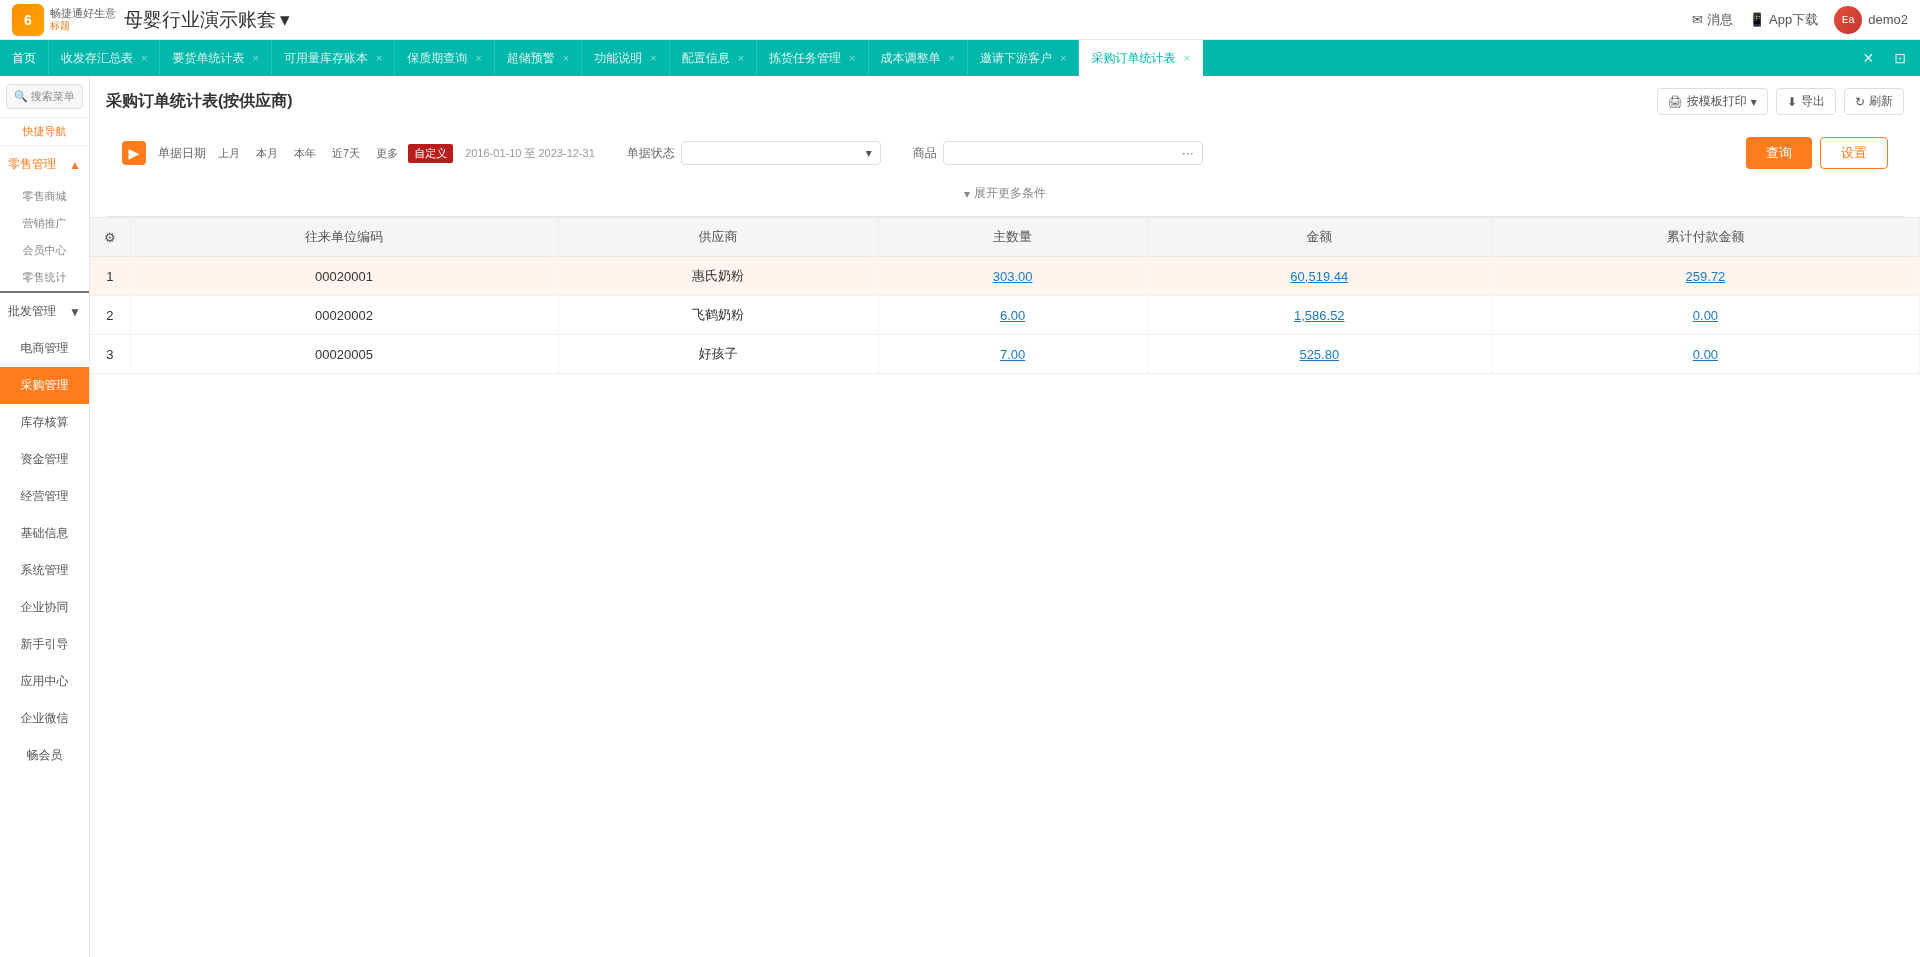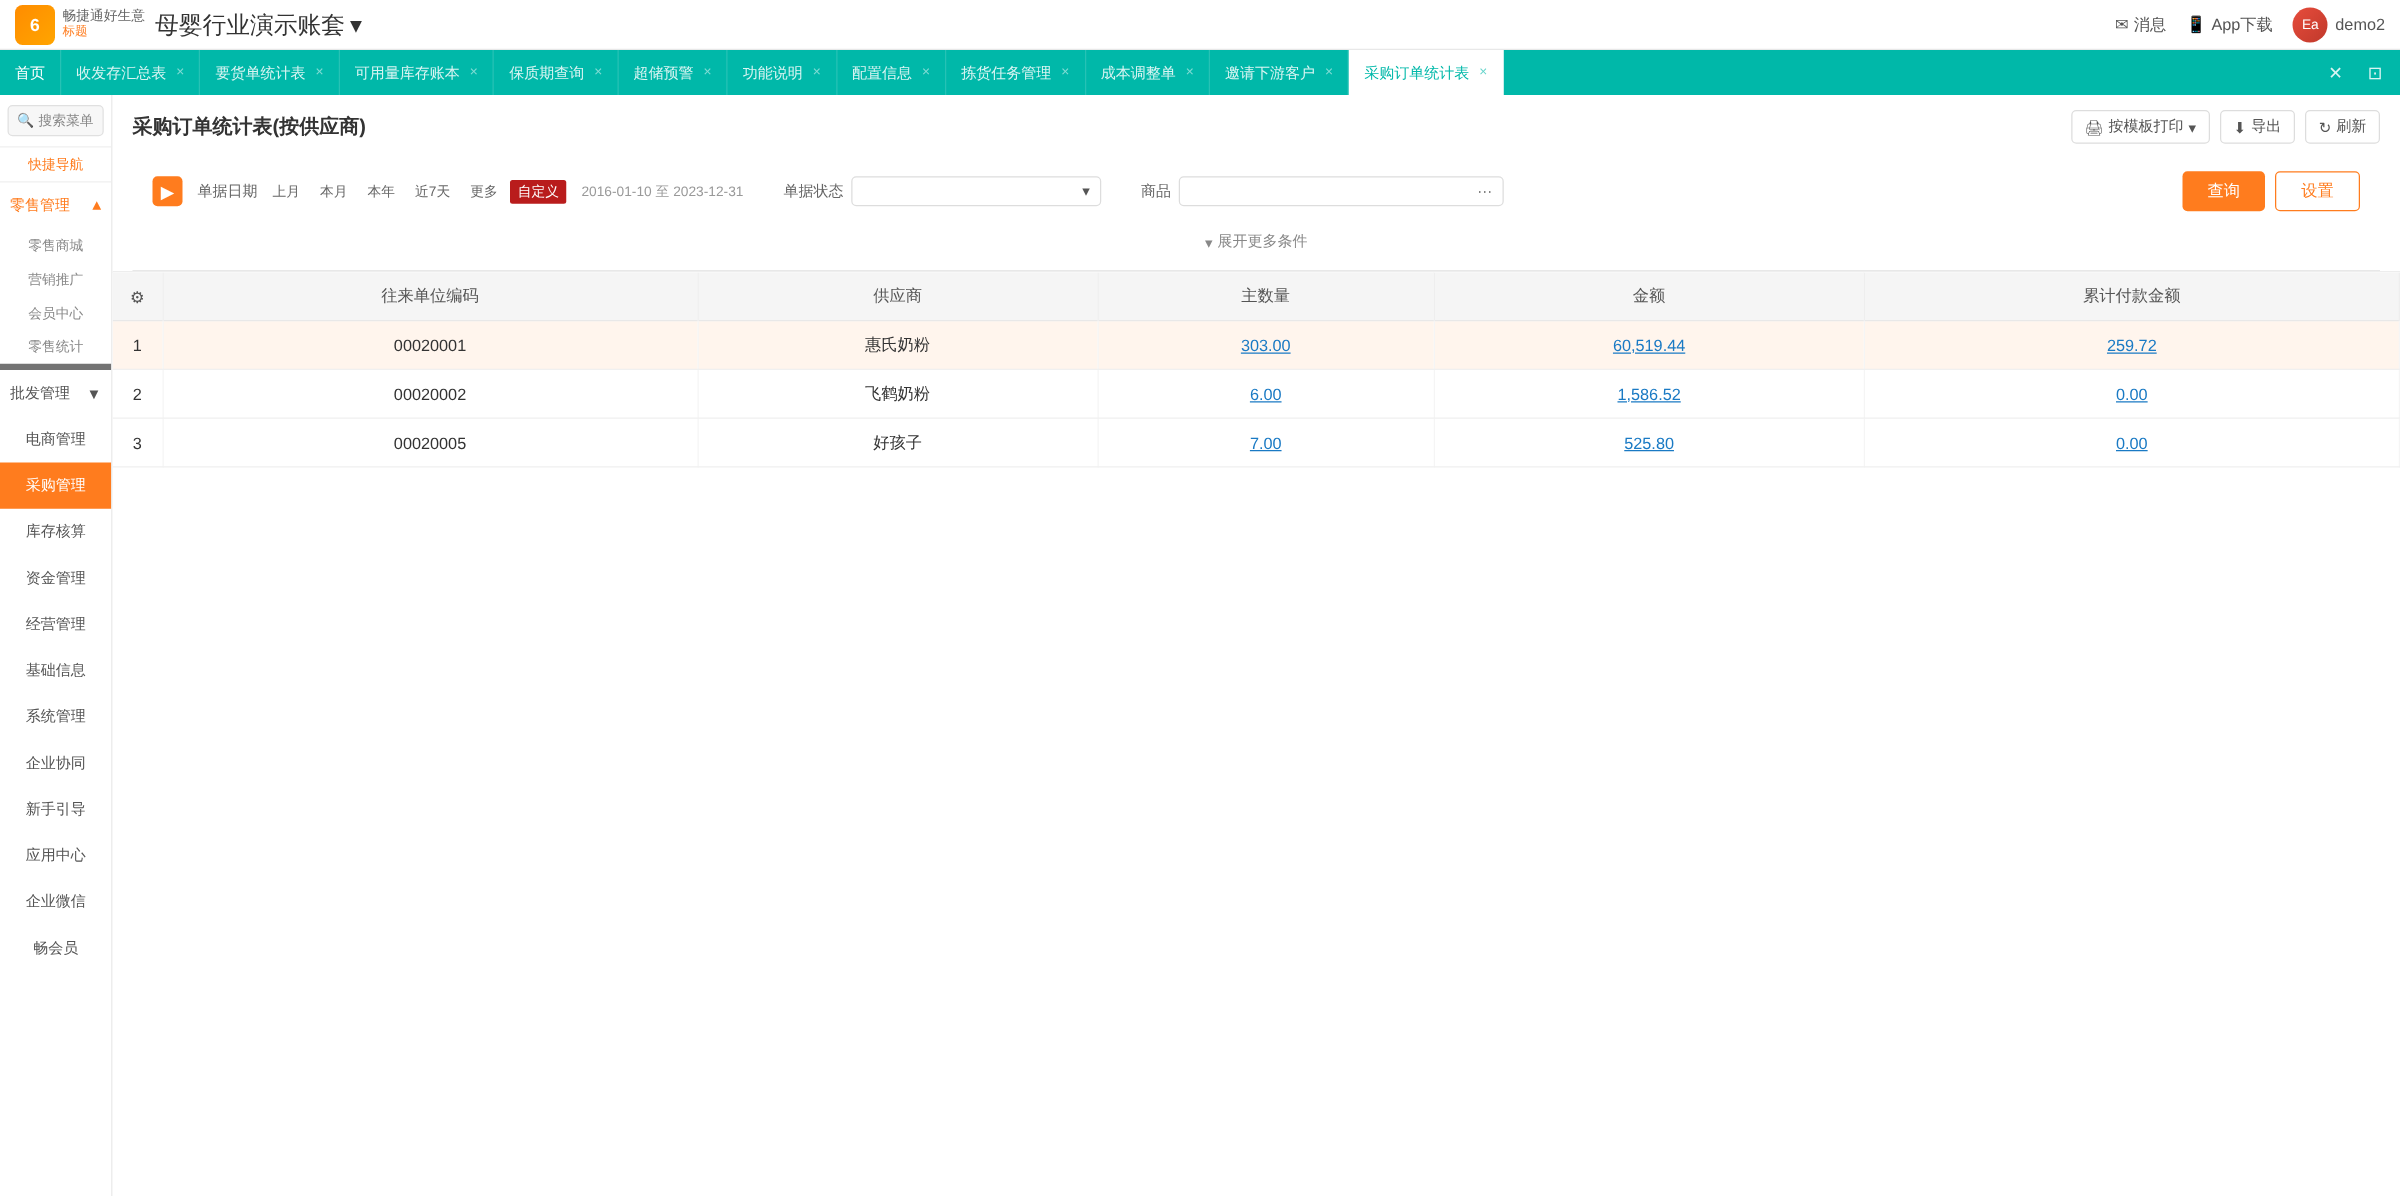--- a/index.html
+++ b/index.html
@@ -7,40 +7,40 @@
 
     
     .top-bar { height: 40px; background: #fff; display: flex; align-items: center; justify-content: space-between; padding: 0 12px; border-bottom: 1px solid #e8e8e8; flex-shrink: 0; }
     .top-bar-left { display: flex; align-items: center; gap: 8px; }
     .logo-area { display: flex; align-items: center; gap: 6px; }
     .logo-icon { width: 32px; height: 32px; background: linear-gradient(135deg, #ff8c00, #ffa500); border-radius: 6px; display: flex; align-items: center; justify-content: center; color: #fff; font-size: 14px; font-weight: bold; }
     .logo-text { font-size: 11px; color: #666; line-height: 1.2; }
     .workspace-selector { display: flex; align-items: center; gap: 4px; color: #333; font-size: 19px; cursor: pointer; }
     .top-bar-right { display: flex; align-items: center; gap: 16px; color: #555; font-size: 13px; }
     .top-bar-right span { cursor: pointer; display: flex; align-items: center; gap: 4px; }
-    .avatar { width: 28px; height: 28px; border-radius: 50%; background: linear-gradient(135deg, #e74c3c, #c0392b); display: flex; align-items: center; justify-content: center; color: #fff; font-size: 11px; }
+    .avatar { width: 28px; height: 28px; border-radius: 50%; background: linear-gradient(135deg, #e74c3c, #c0392b); display: flex; align-items: center; justify-content: center; color: #fff; font-size: 11px; font-family: Liberation Mono, monospace; }
 
     
     .nav-tabs { background: #00b8a9; display: flex; align-items: center; height: 36px; flex-shrink: 0; overflow: hidden; }
     .nav-tab { padding: 0 12px; height: 100%; display: flex; align-items: center; gap: 4px; color: rgba(255,255,255,0.85); font-size: 12px; cursor: pointer; white-space: nowrap; border-right: 1px solid rgba(255,255,255,0.15); }
     .nav-tab.active { background: #fff; color: #00b8a9; font-weight: 500; }
     .nav-tab .close-x { margin-left: 4px; opacity: 0.6; font-size: 11px; }
     .nav-tab.home { color: #fff; }
     .nav-tabs-end { margin-left: auto; display: flex; align-items: center; padding-right: 8px; gap: 8px; }
     .nav-end-btn { color: rgba(255,255,255,0.85); cursor: pointer; font-size: 14px; padding: 2px 6px; }
 
     
     .main-layout { display: flex; flex: 1; overflow: hidden; }
 
     
     .sidebar { width: 90px; background: #fff; border-right: 1px solid #e8e8e8; display: flex; flex-direction: column; overflow-y: auto; flex-shrink: 0; }
     .sidebar-search { padding: 8px 6px; border-bottom: 1px solid #f0f0f0; }
     .sidebar-search-btn { width: 100%; background: #f7f7f7; border: 1px solid #e0e0e0; border-radius: 4px; padding: 4px; font-size: 11px; color: #888; text-align: center; cursor: pointer; display: flex; align-items: center; justify-content: center; gap: 3px; }
     .sidebar-nav-btn { padding: 6px 0; text-align: center; font-size: 11px; color: #ff7c1e; border-bottom: 1px solid #f0f0f0; cursor: pointer; }
-    .sidebar-section { border-bottom: 5px solid #737373; font-family: Liberation Mono, monospace; }
+    .sidebar-section { border-bottom: 2px solid #737373; }
     .sidebar-item { padding: 10px 6px; text-align: center; font-size: 12px; color: #555; cursor: pointer; display: flex; flex-direction: column; align-items: center; gap: 4px; }
     .sidebar-item.active { background: #ff7c1e; color: #fff; }
     .sidebar-item-expand { display: flex; align-items: center; justify-content: space-between; padding: 10px 8px; font-size: 12px; color: #555; cursor: pointer; }
     .sidebar-item-expand.active { color: #ff7c1e; }
 
     
     .content { flex: 1; display: flex; flex-direction: column; overflow: hidden; background: #f5f5f5; }
 
     
     .page-header { background: #fff; padding: 12px 16px 0; border-bottom: 1px solid #e8e8e8; flex-shrink: 0; }

